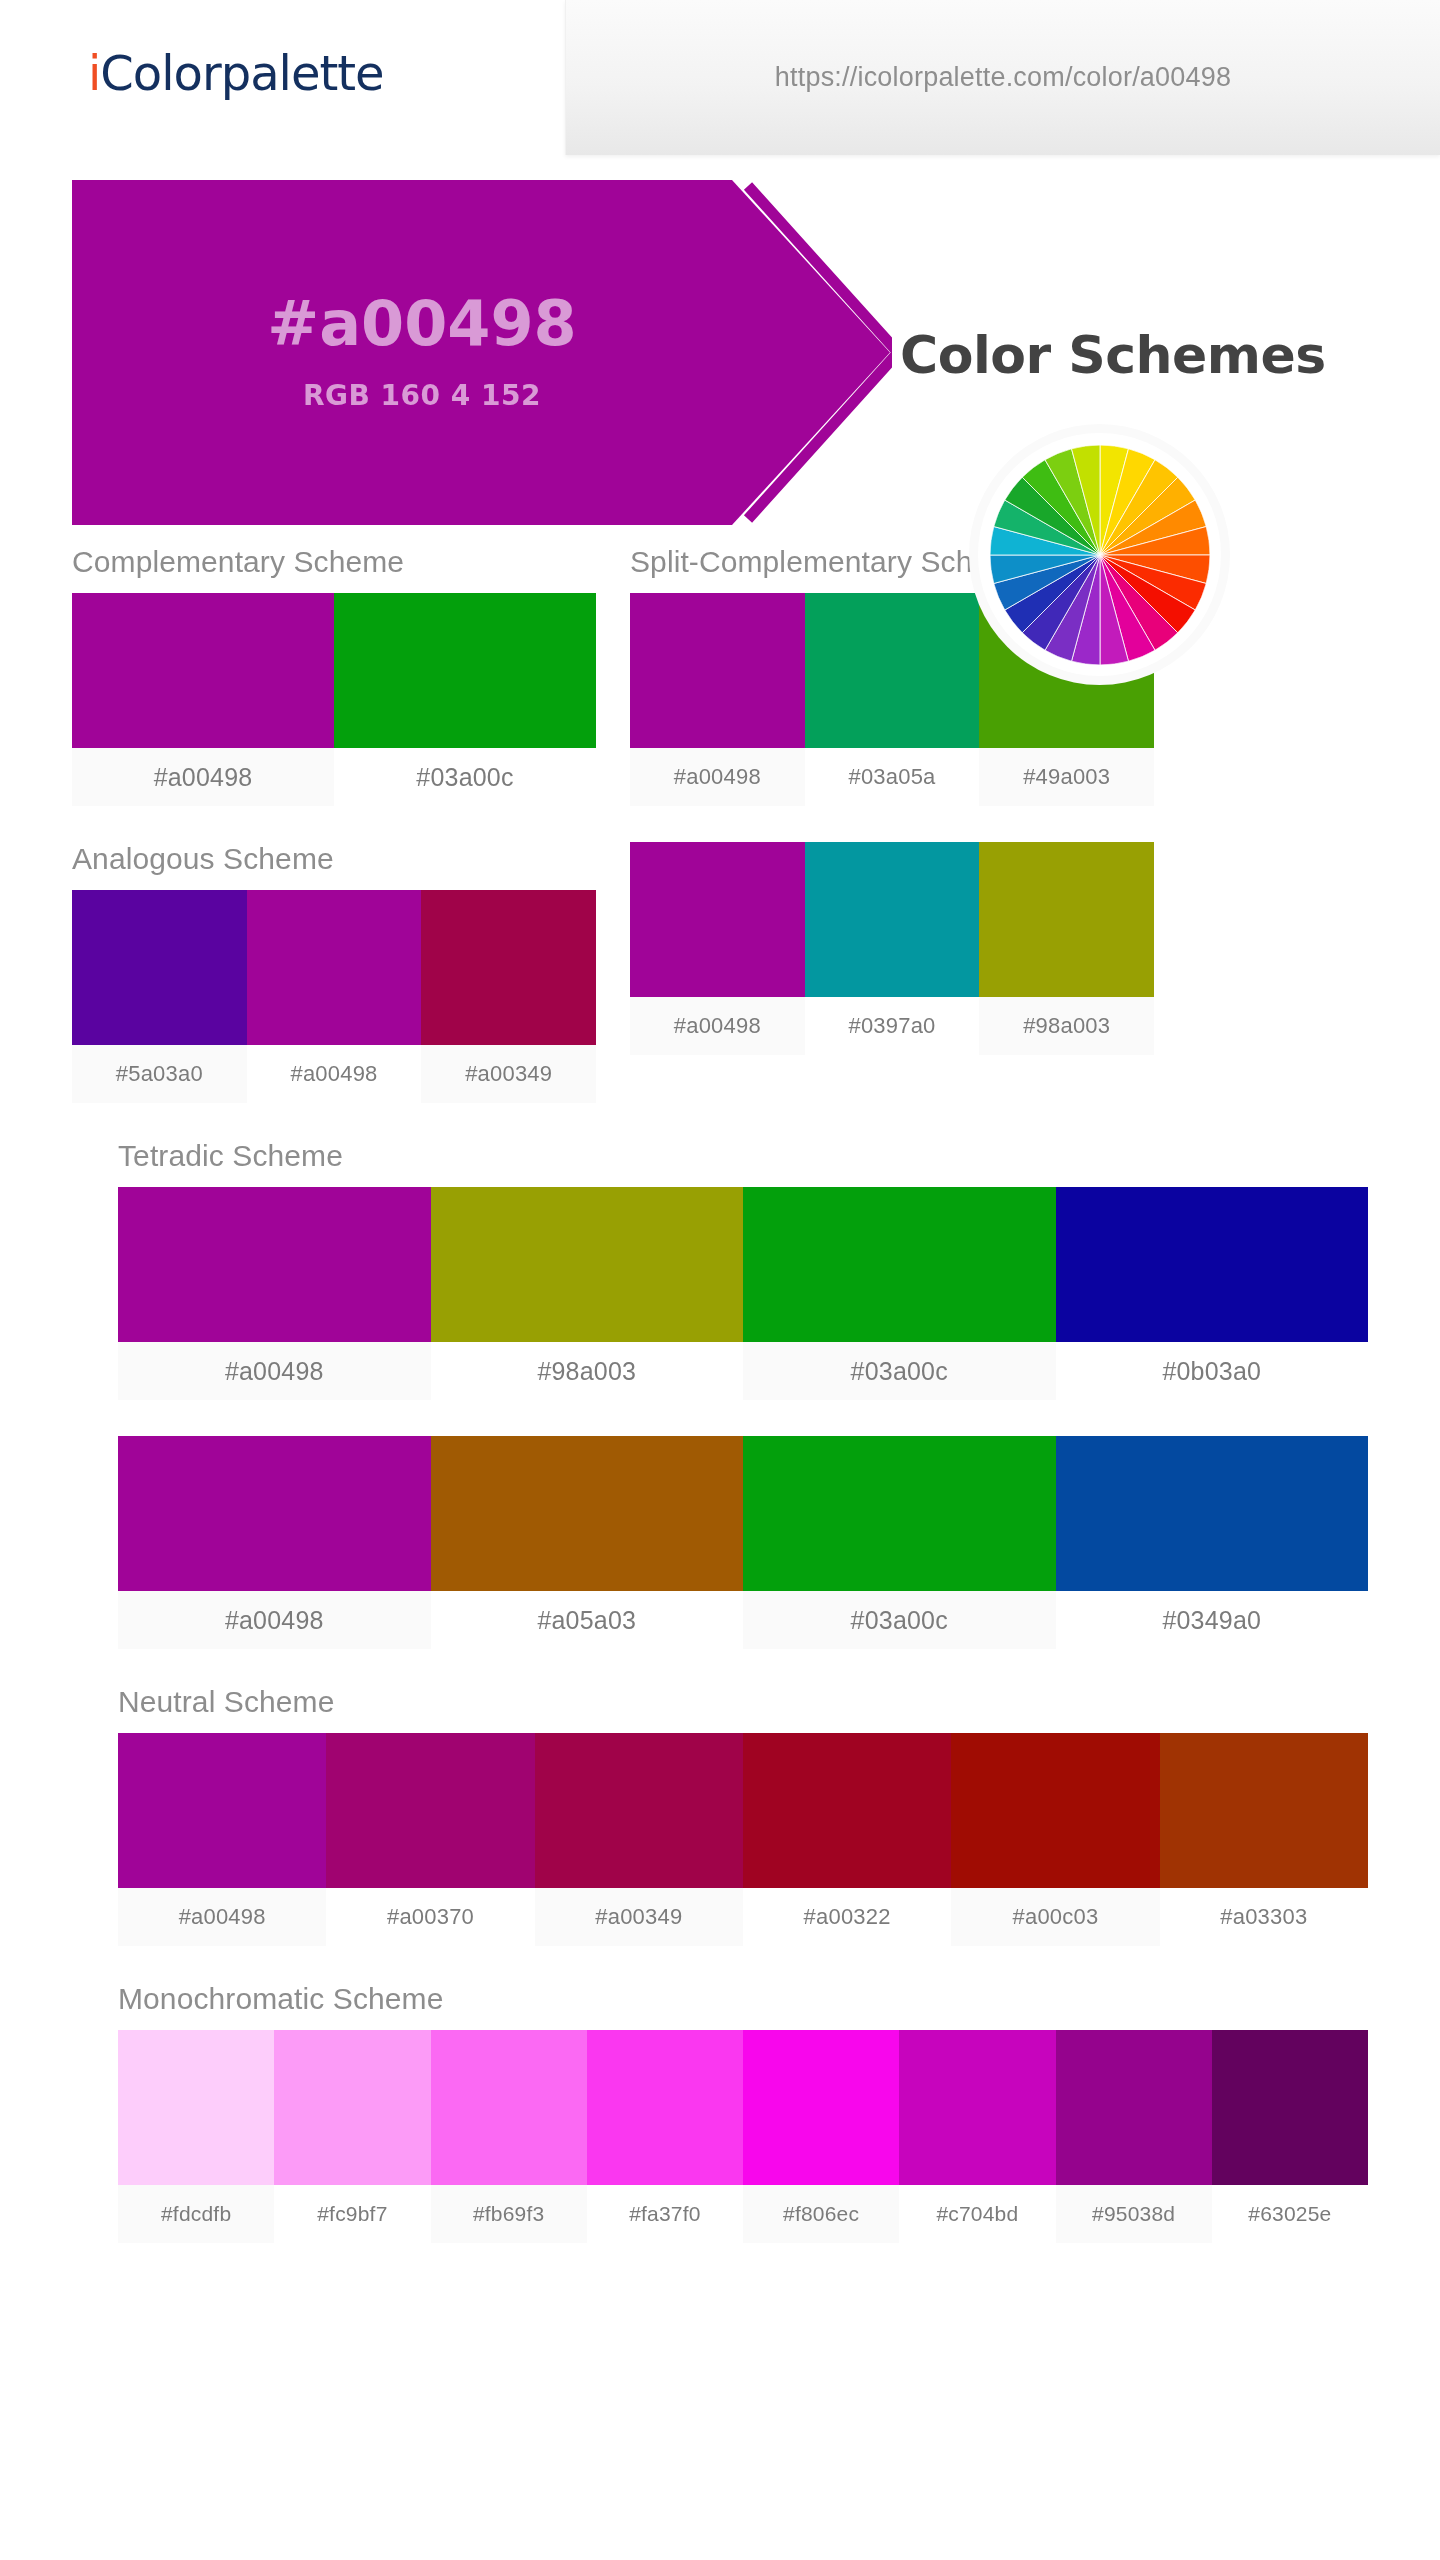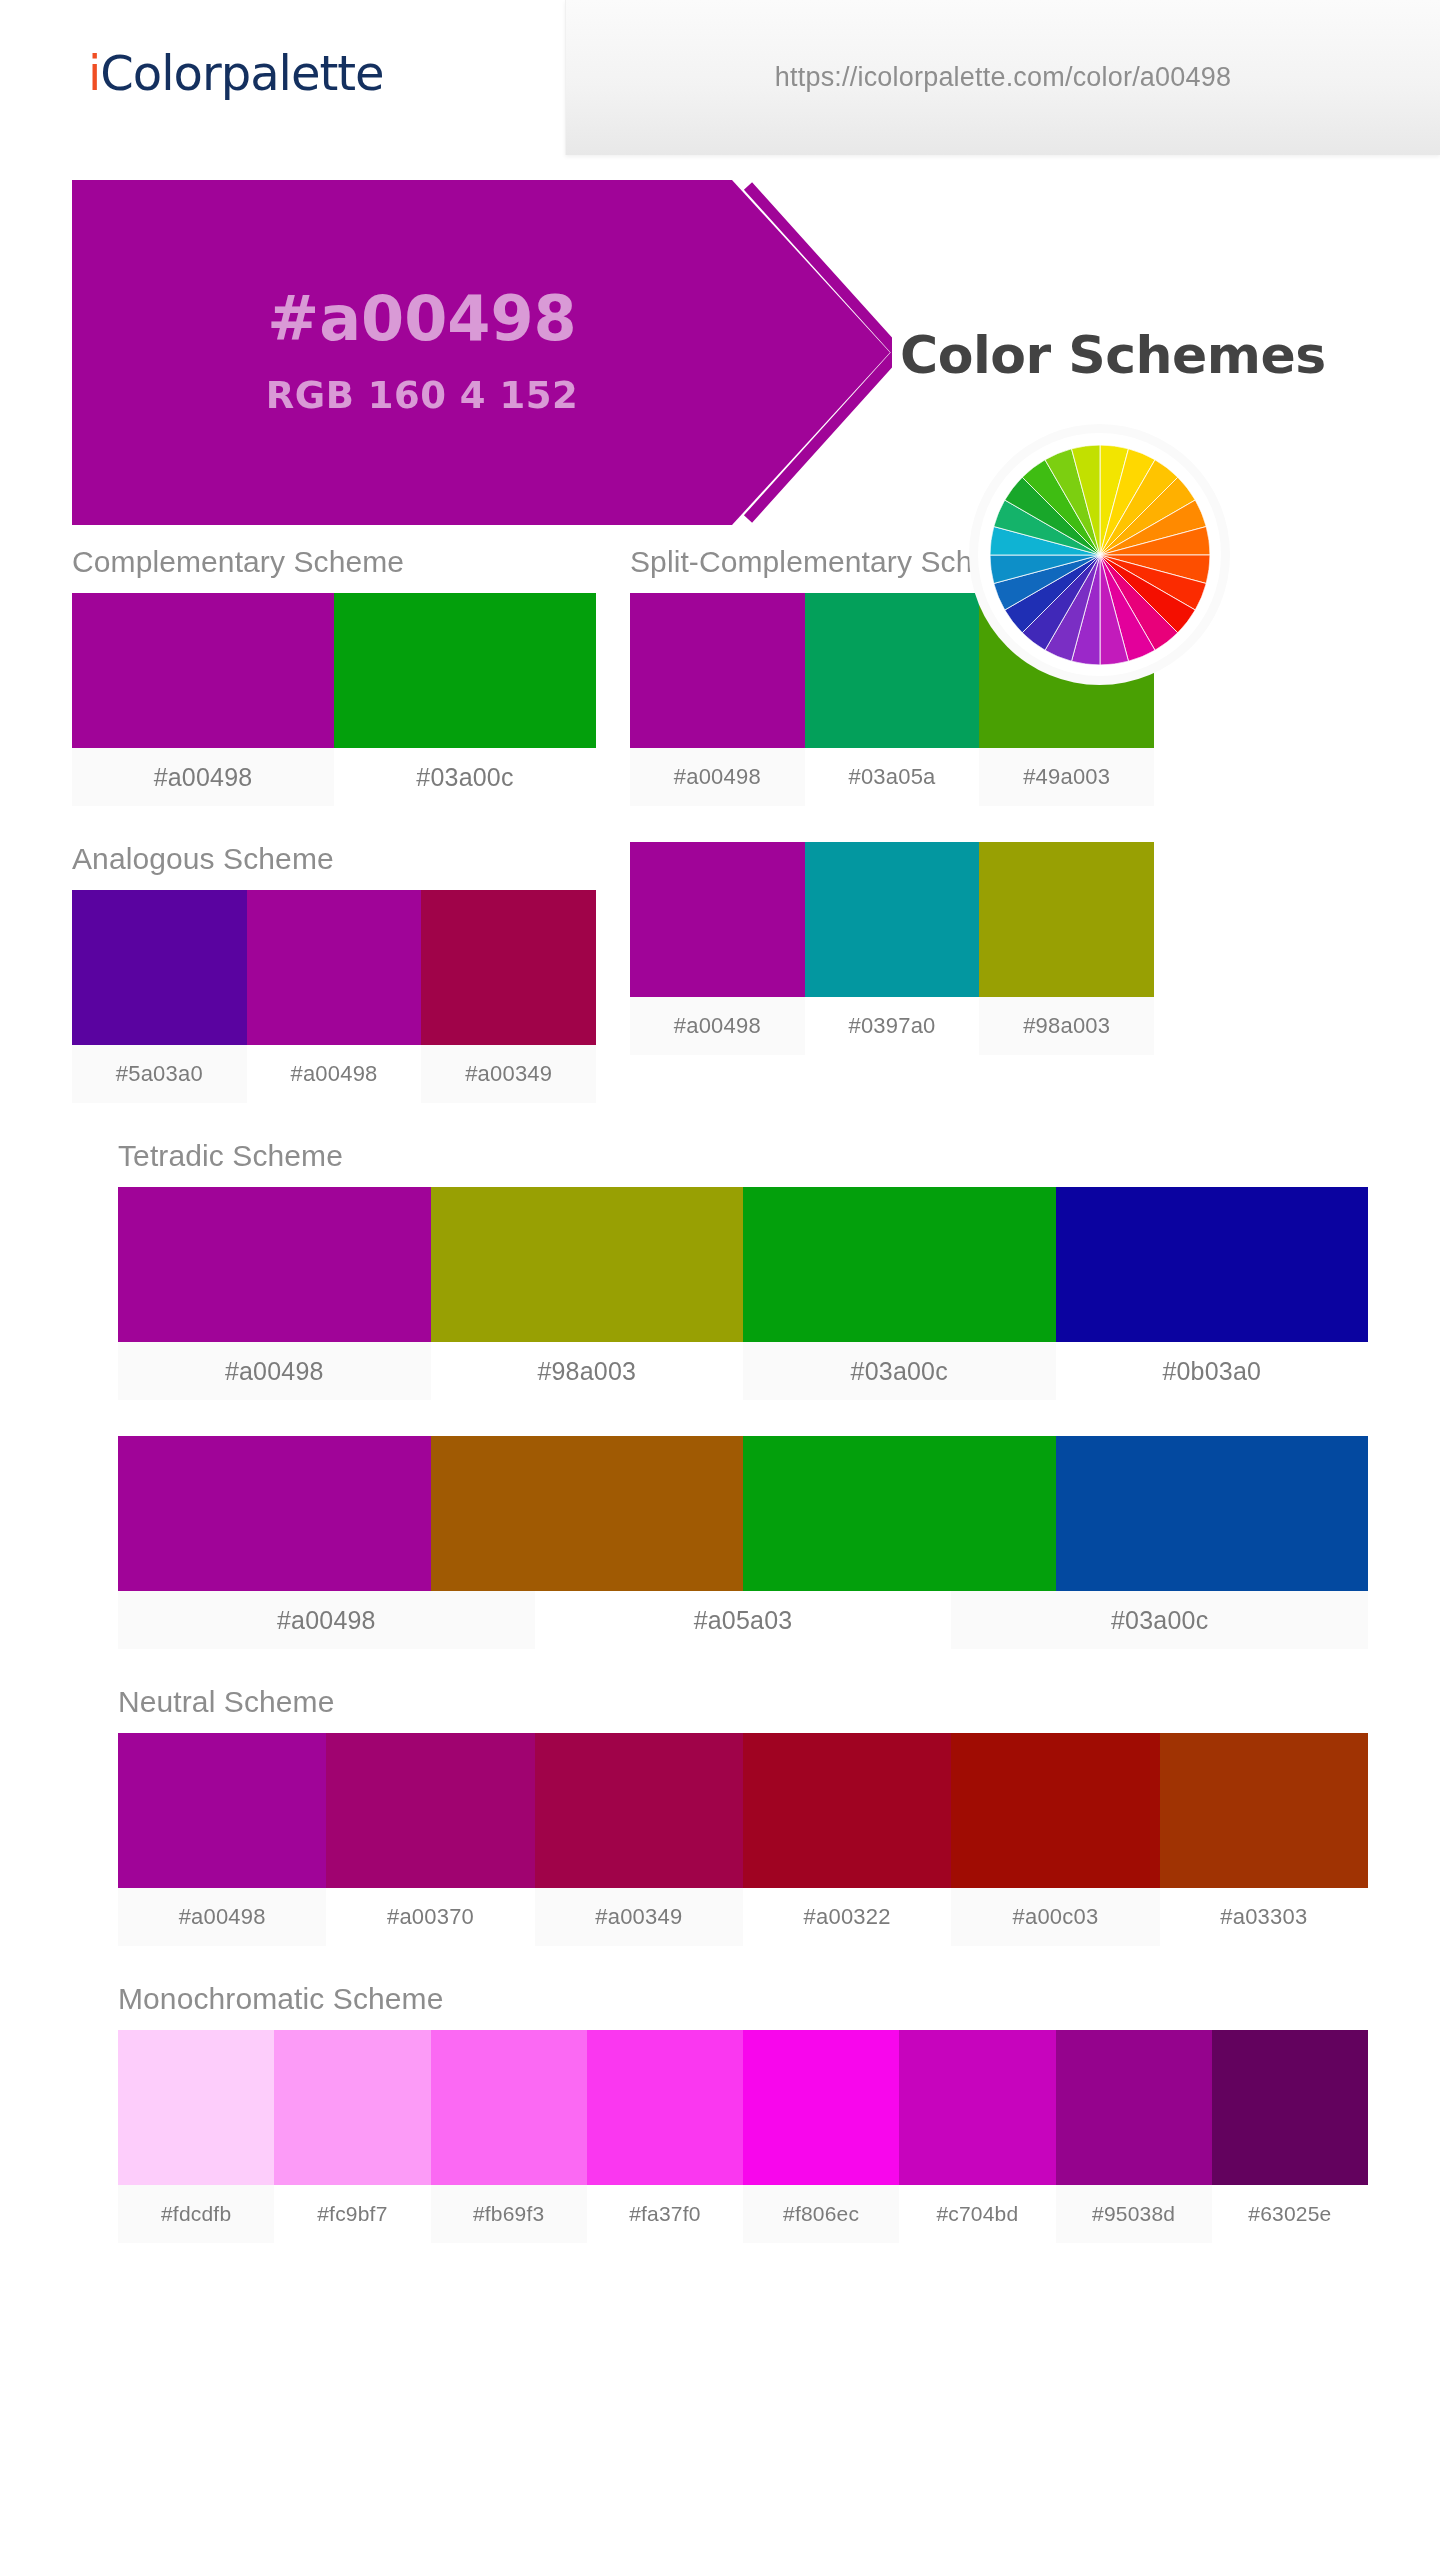--- a/index.html
+++ b/index.html
@@ -94,21 +94,21 @@
     font-family: "DejaVu Sans", sans-serif;
     font-size: 62px;
     font-weight: 700;
     color: rgba(255,255,255,0.60);
     letter-spacing: 0px;
     line-height: 1;
   }
   .hero-rgb {
     margin-top: 24px;
     font-family: "DejaVu Sans", sans-serif;
-    font-size: 37px;
+    font-size: 28px;
     font-weight: 700;
     color: rgba(255,255,255,0.60);
     letter-spacing: 0.5px;
   }
 
   .schemes-title {
     position: absolute;
     left: 900px;
     top: 180px;
     width: 500px;
@@ -328,20 +328,21 @@
     <div class="swatch-strip">
         <div class="swatch" style="background: rgb(160, 4, 152);"></div>
         <div class="swatch" style="background: rgb(160, 90, 3);"></div>
         <div class="swatch" style="background: rgb(3, 160, 12);"></div>
         <div class="swatch" style="background: rgb(3, 73, 160);"></div>
       </div>
     <div class="label-strip">
         <div class="hex-label alt">#a00498</div>
         <div class="hex-label">#a05a03</div>
         <div class="hex-label alt">#03a00c</div>
+        <div class="hex-label">#0349a0</div>
       </div>
   </div>
 
   <div class="scheme full">
     <div class="scheme-title">Neutral Scheme</div>
     <div class="swatch-strip">
         <div class="swatch" style="background: rgb(160, 4, 152);"></div>
         <div class="swatch" style="background: rgb(160, 3, 112);"></div>
         <div class="swatch" style="background: rgb(160, 3, 73);"></div>
         <div class="swatch" style="background: rgb(160, 3, 34);"></div>

